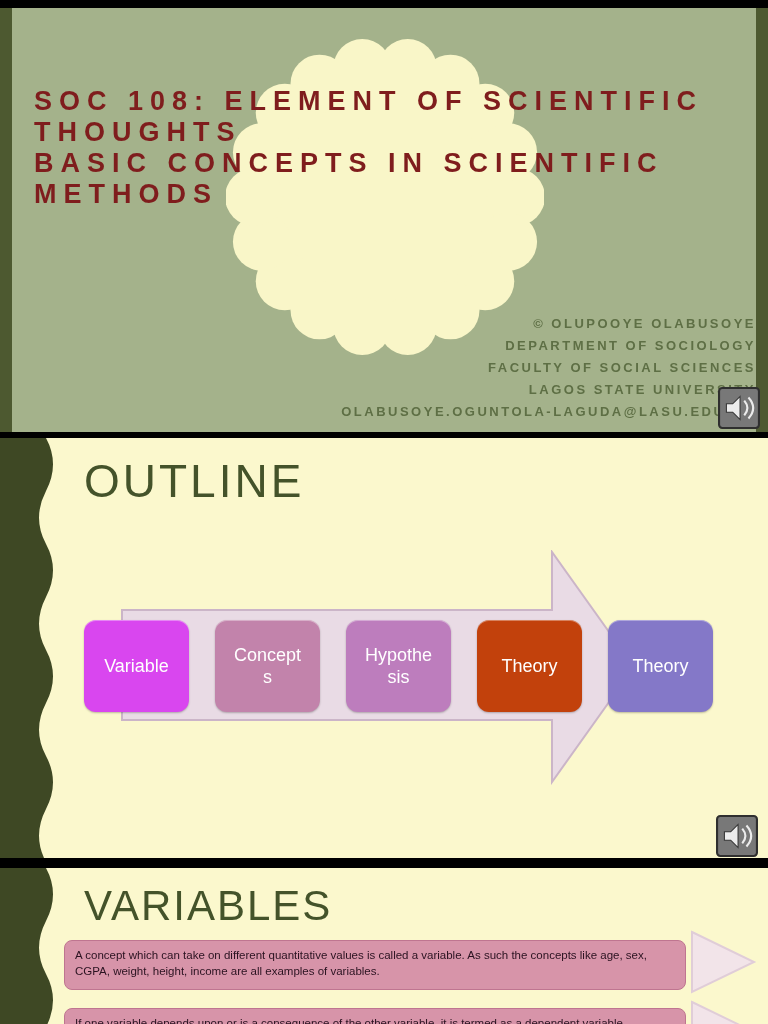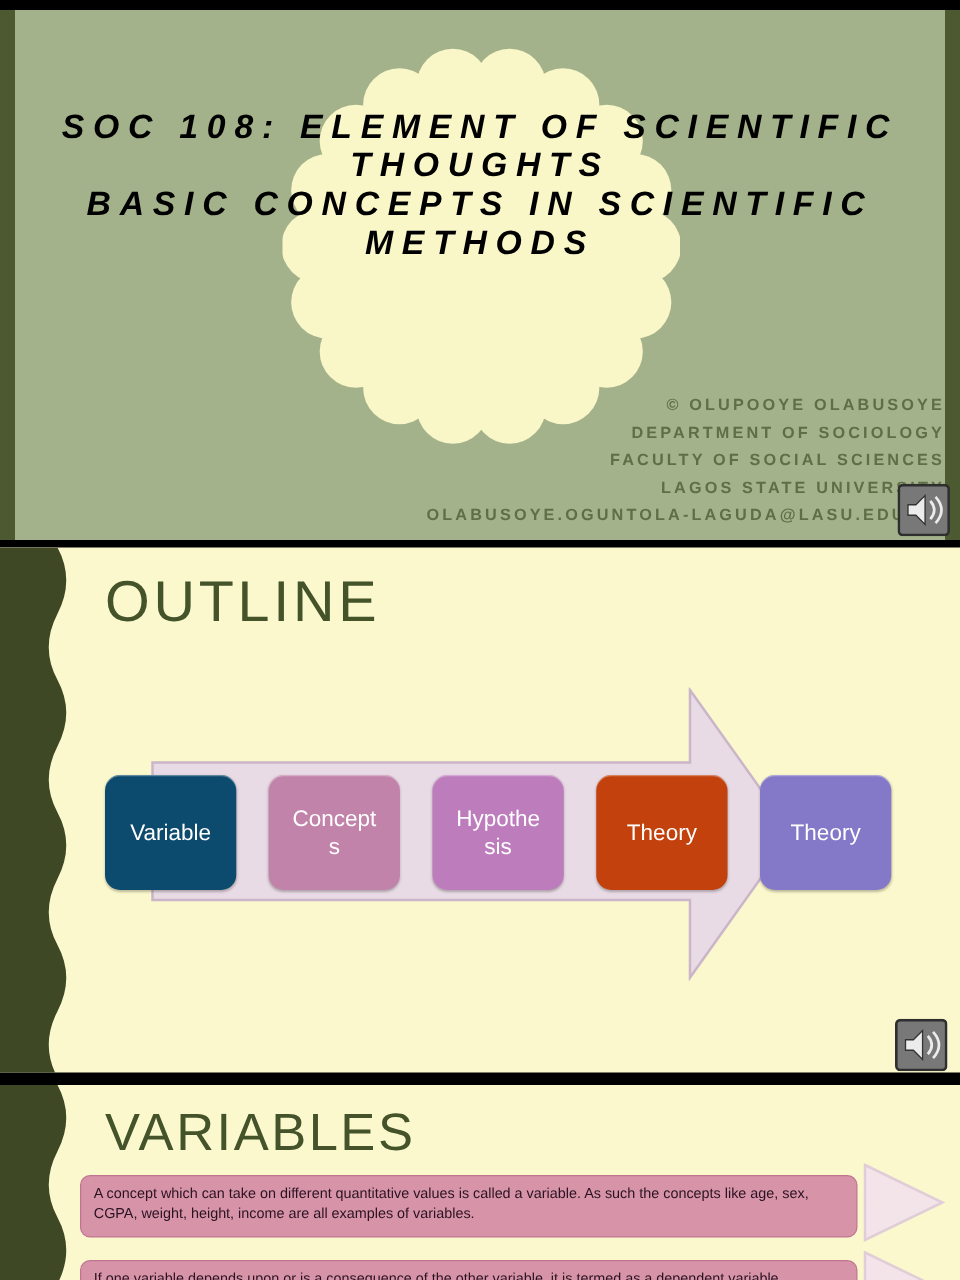--- a/index.html
+++ b/index.html
@@ -15,22 +15,22 @@
   .slide2{top:438px;height:420px;background:#fbf8cd;}
   .slide3{top:868px;height:164px;background:#fbf8cd;}
 
   
   .edge-strip{position:absolute;top:0;bottom:0;width:12px;background:#4d5930;}
   .edge-strip.left{left:0;}
   .edge-strip.right{right:0;}
   .scallop{position:absolute;left:226px;top:30px;width:318px;height:318px;}
   .s1-title{
     position:absolute;top:78px;left:34px;right:34px;
-    text-align:center;font-size:27px;font-weight:600;
-    letter-spacing:7px;line-height:31px;color:#000000;font-style:italic;
+    font-size:27px;font-weight:600;
+    letter-spacing:7px;line-height:31px;color:#7f1d1d;
   }
   .credits{
     position:absolute;right:12px;top:305px;text-align:right;
     font-size:13px;font-weight:700;letter-spacing:2.5px;
     line-height:22px;color:#5e6f45;
   }
 
   
   .wave{position:absolute;left:0;top:0;width:64px;height:424px;}
 
@@ -40,21 +40,21 @@
     font-size:46px;font-weight:400;letter-spacing:3px;color:#44532a;
   }
   .arrow-svg{position:absolute;left:112px;top:112px;width:530px;height:235px;}
   .flow-box{
     position:absolute;top:182px;width:105px;height:92px;border-radius:12px;
     display:flex;align-items:center;justify-content:center;
     color:#fff;font-size:18px;text-align:center;line-height:1.25;
     white-space:pre-line;
     box-shadow:inset 0 1px 0 rgba(255,255,255,.35), 0 1px 2px rgba(0,0,0,.25);
   }
-  .fb0{left:84px;background:#0c4a6e;}
+  .fb0{left:84px;background:#d946ef;}
   .fb1{left:215px;background:#c283ab;}
   .fb2{left:346px;background:#bd7dbd;}
   .fb3{left:477px;background:#c2410c;}
   .fb4{left:608px;background:#8478c8;}
 
   
   .s3-title{
     position:absolute;left:84px;top:14px;
     font-size:42px;font-weight:400;letter-spacing:2px;color:#44532a;
   }

